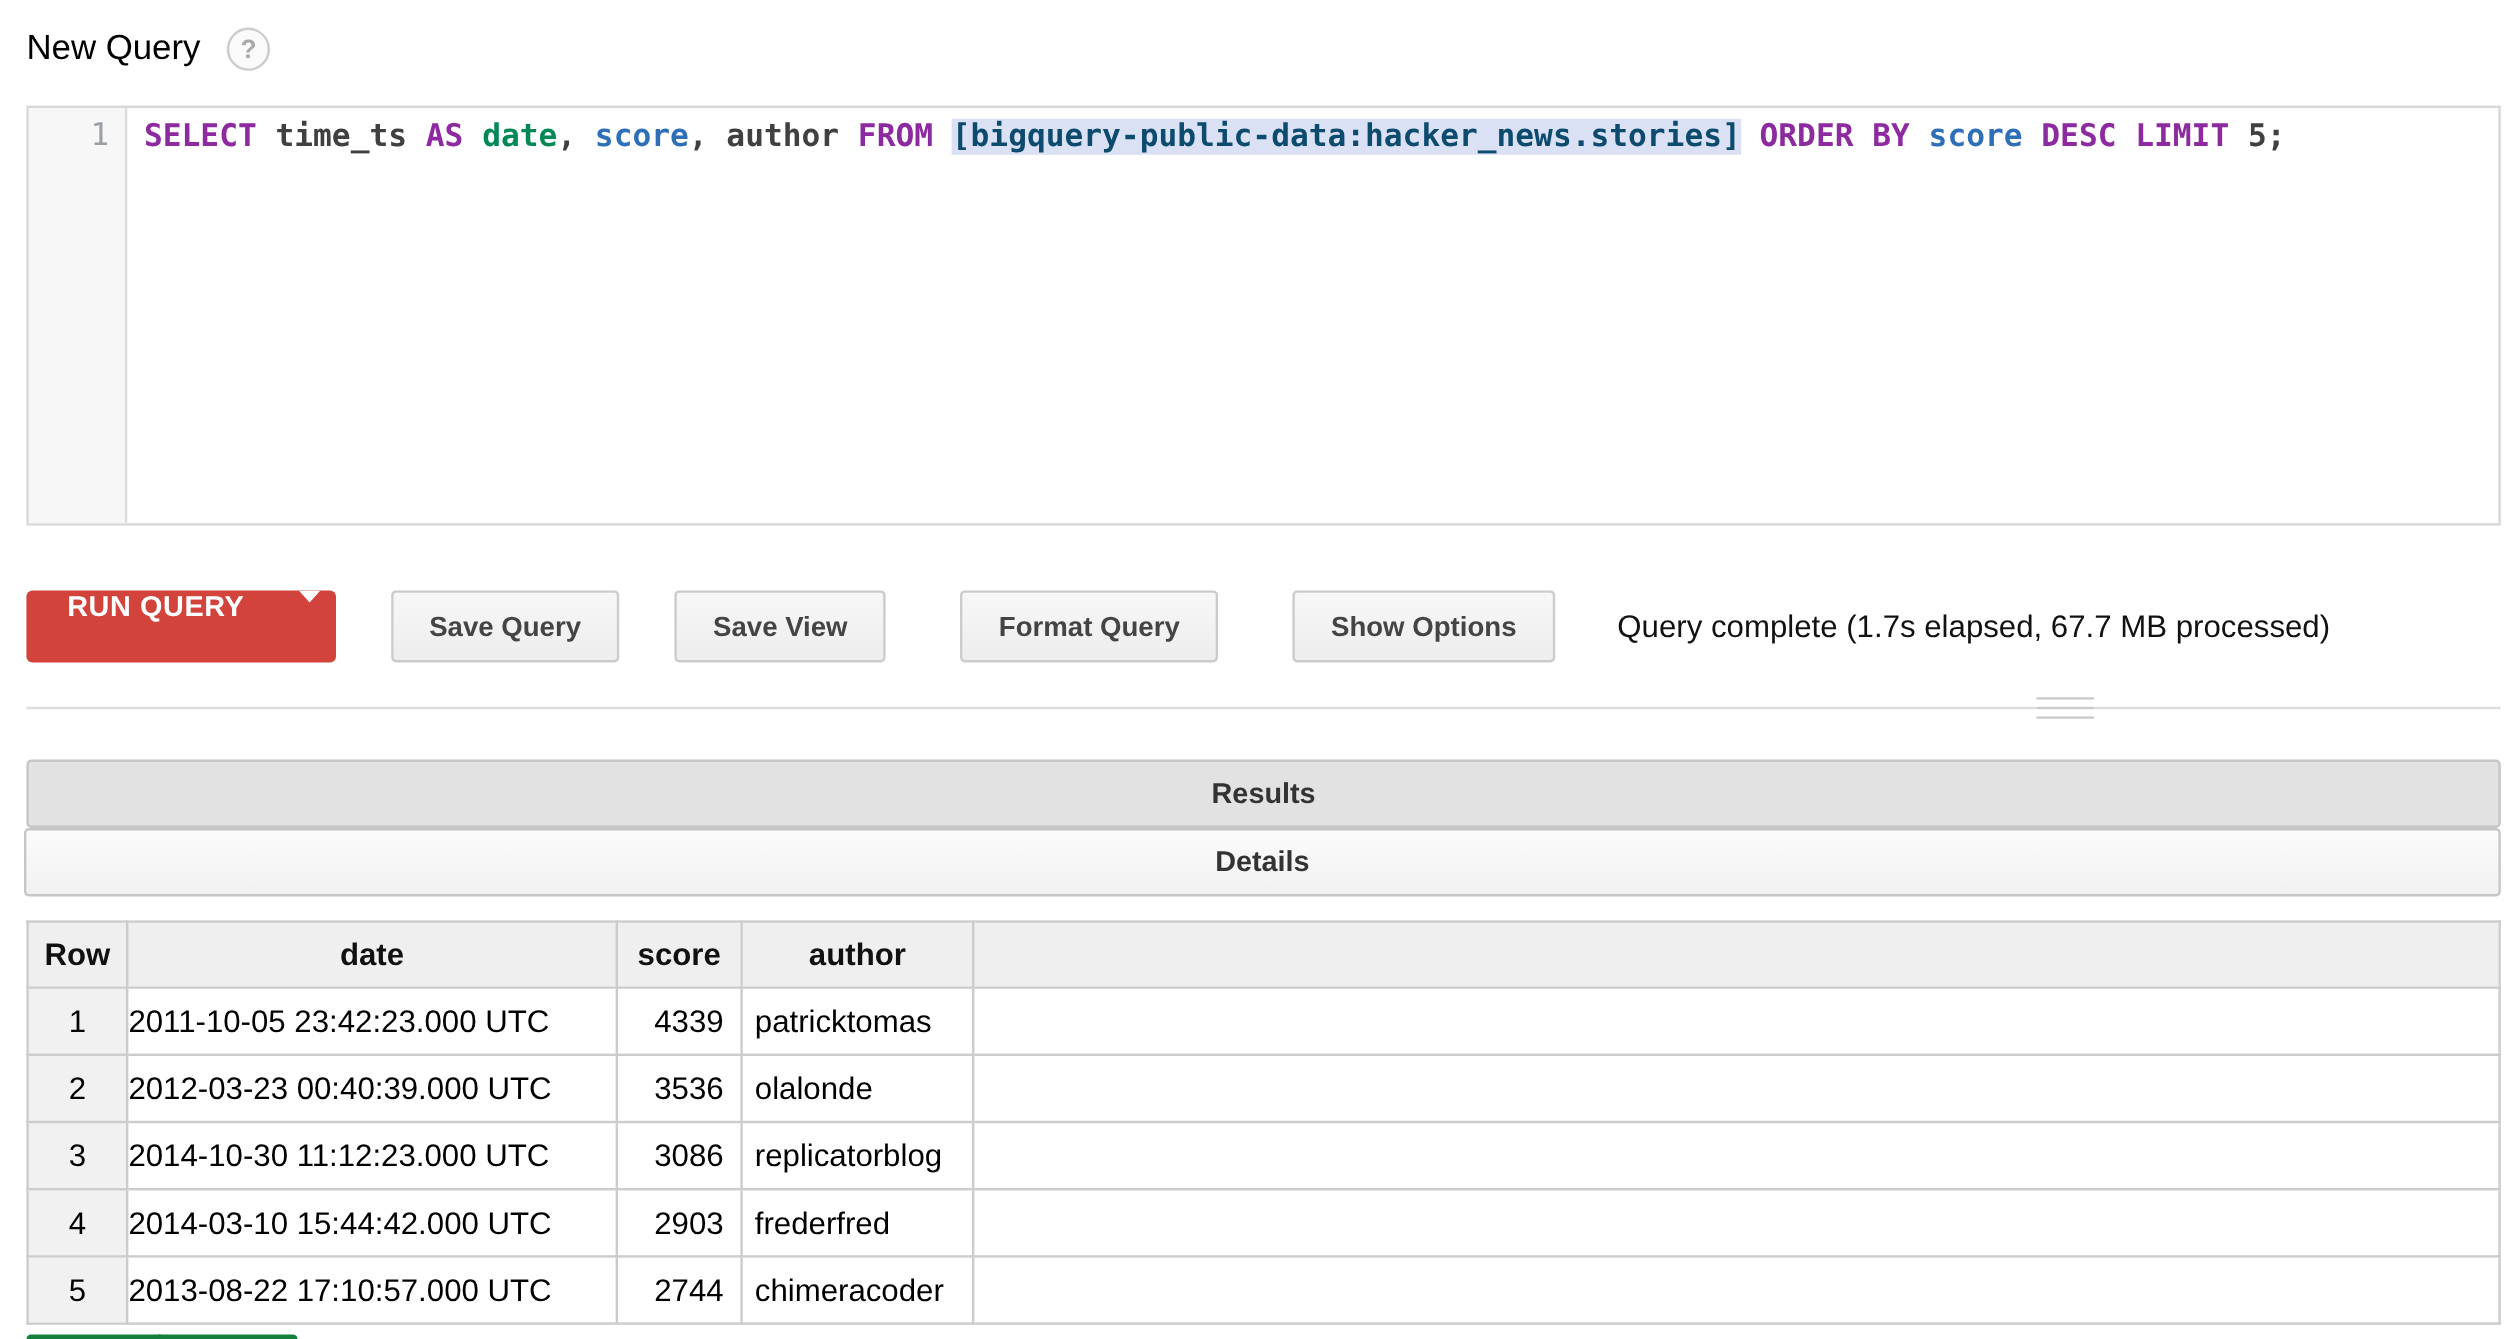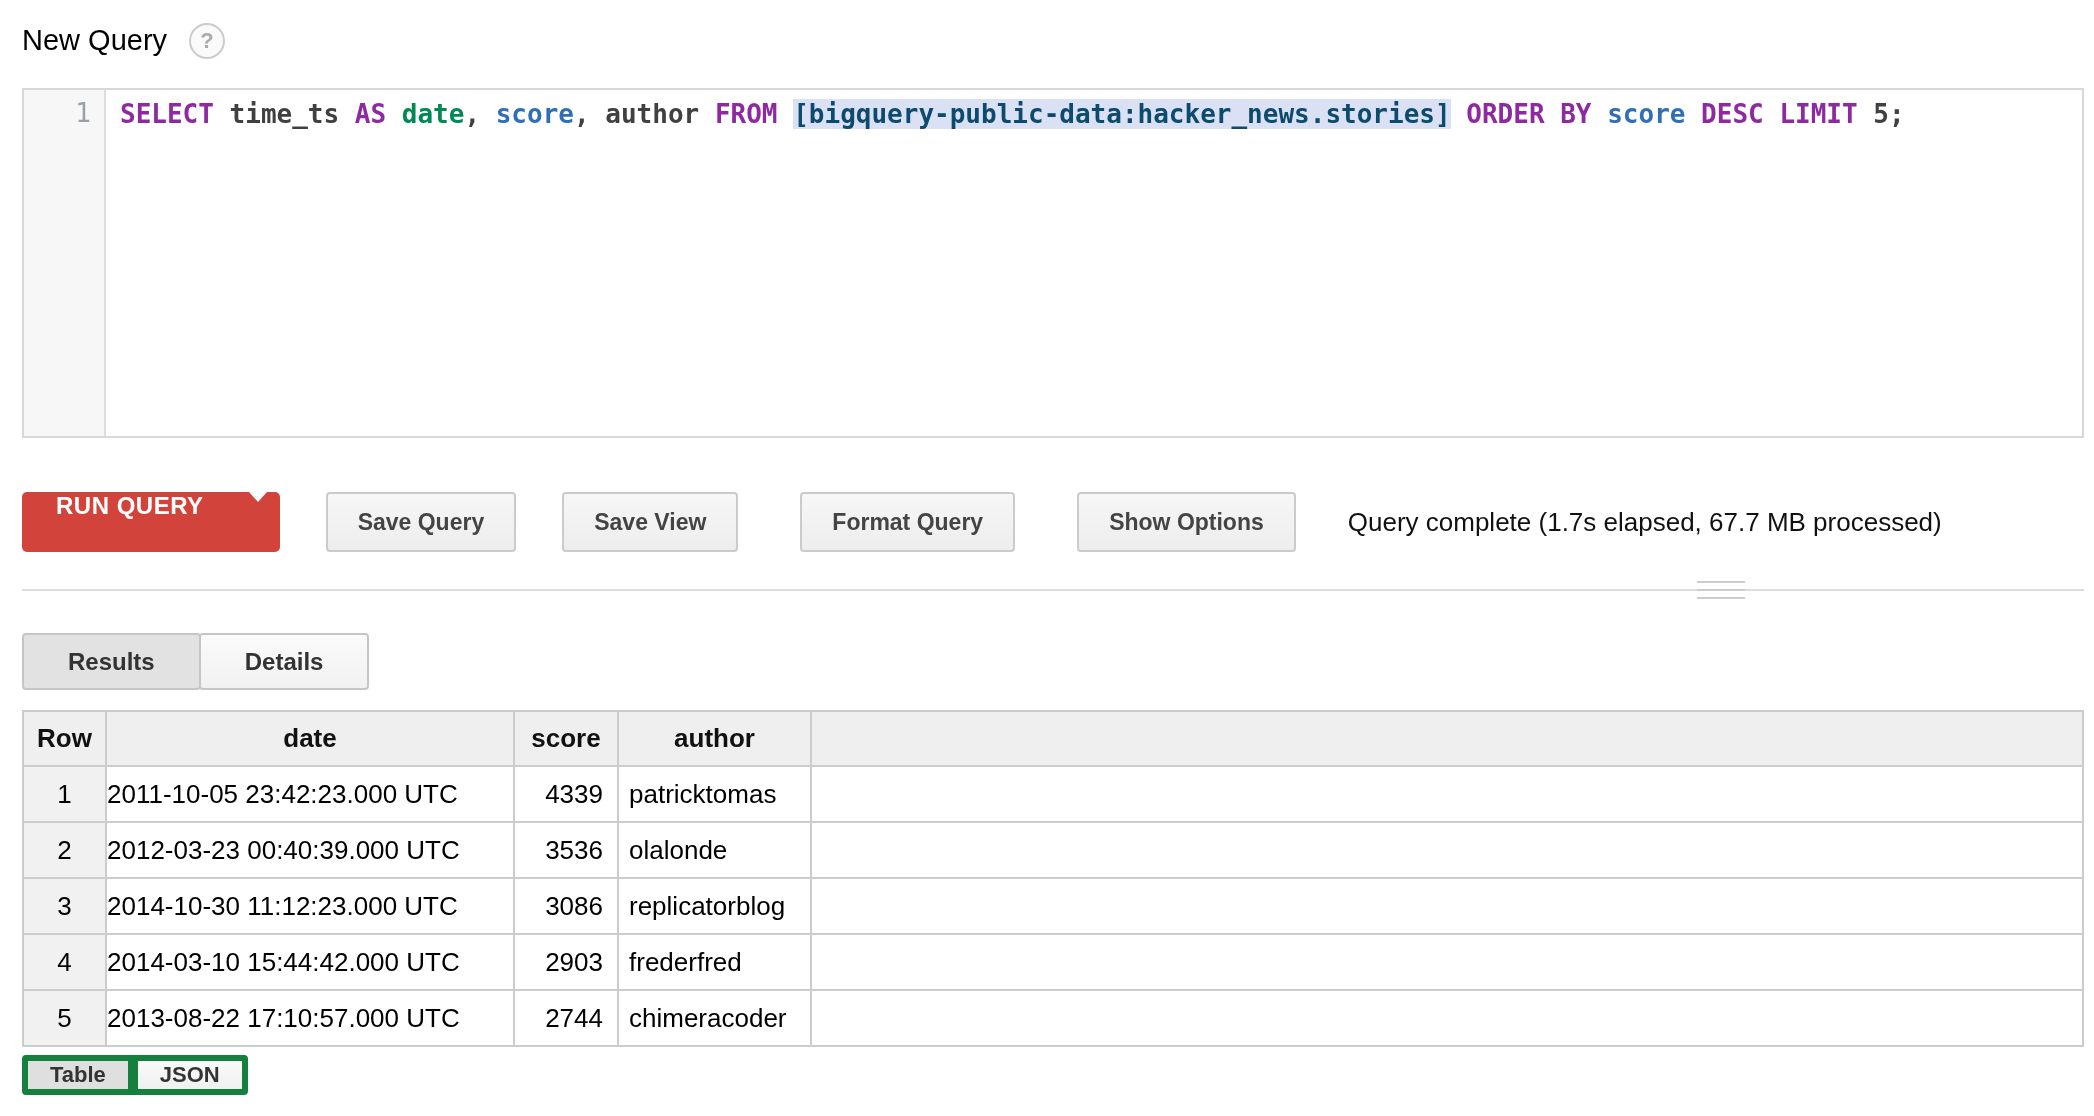--- a/index.html
+++ b/index.html
@@ -54,21 +54,21 @@
   
   .splitter { position:relative; margin-top:26px; height:24px; width:2062px; }
   .splitter::before { content:""; position:absolute; left:0; right:0; top:11px;
                       border-top:2px solid #ddd; }
   .grip { position:absolute; left:1675px; top:0; width:48px; height:24px;
           background:#fff; display:flex; flex-direction:column;
           justify-content:space-between; padding:3px 0; cursor:row-resize; }
   .grip i { display:block; height:2px; background:#ccc; }
 
   
-  .tabs { margin-top:31px; display:flex; }
+  .tabs { margin-top:31px; display:flex;flex-direction:column; }
   .tab { height:57px; padding:0 44px; border:2px solid #c6c6c6; border-radius:4px;
          font-family:"Liberation Sans",sans-serif; font-size:24px; font-weight:bold;
          color:#333; background:linear-gradient(#fbfbfb,#f1f1f1); cursor:pointer; }
   .tab.active { background:#e2e2e2; }
   .tab + .tab { margin-left:-2px; }
 
   
   table.results { margin-top:20px; width:2062px; border-collapse:collapse;
                   table-layout:fixed; font-size:26px; }
   table.results th, table.results td { border:2px solid #ccc; overflow:hidden; }

